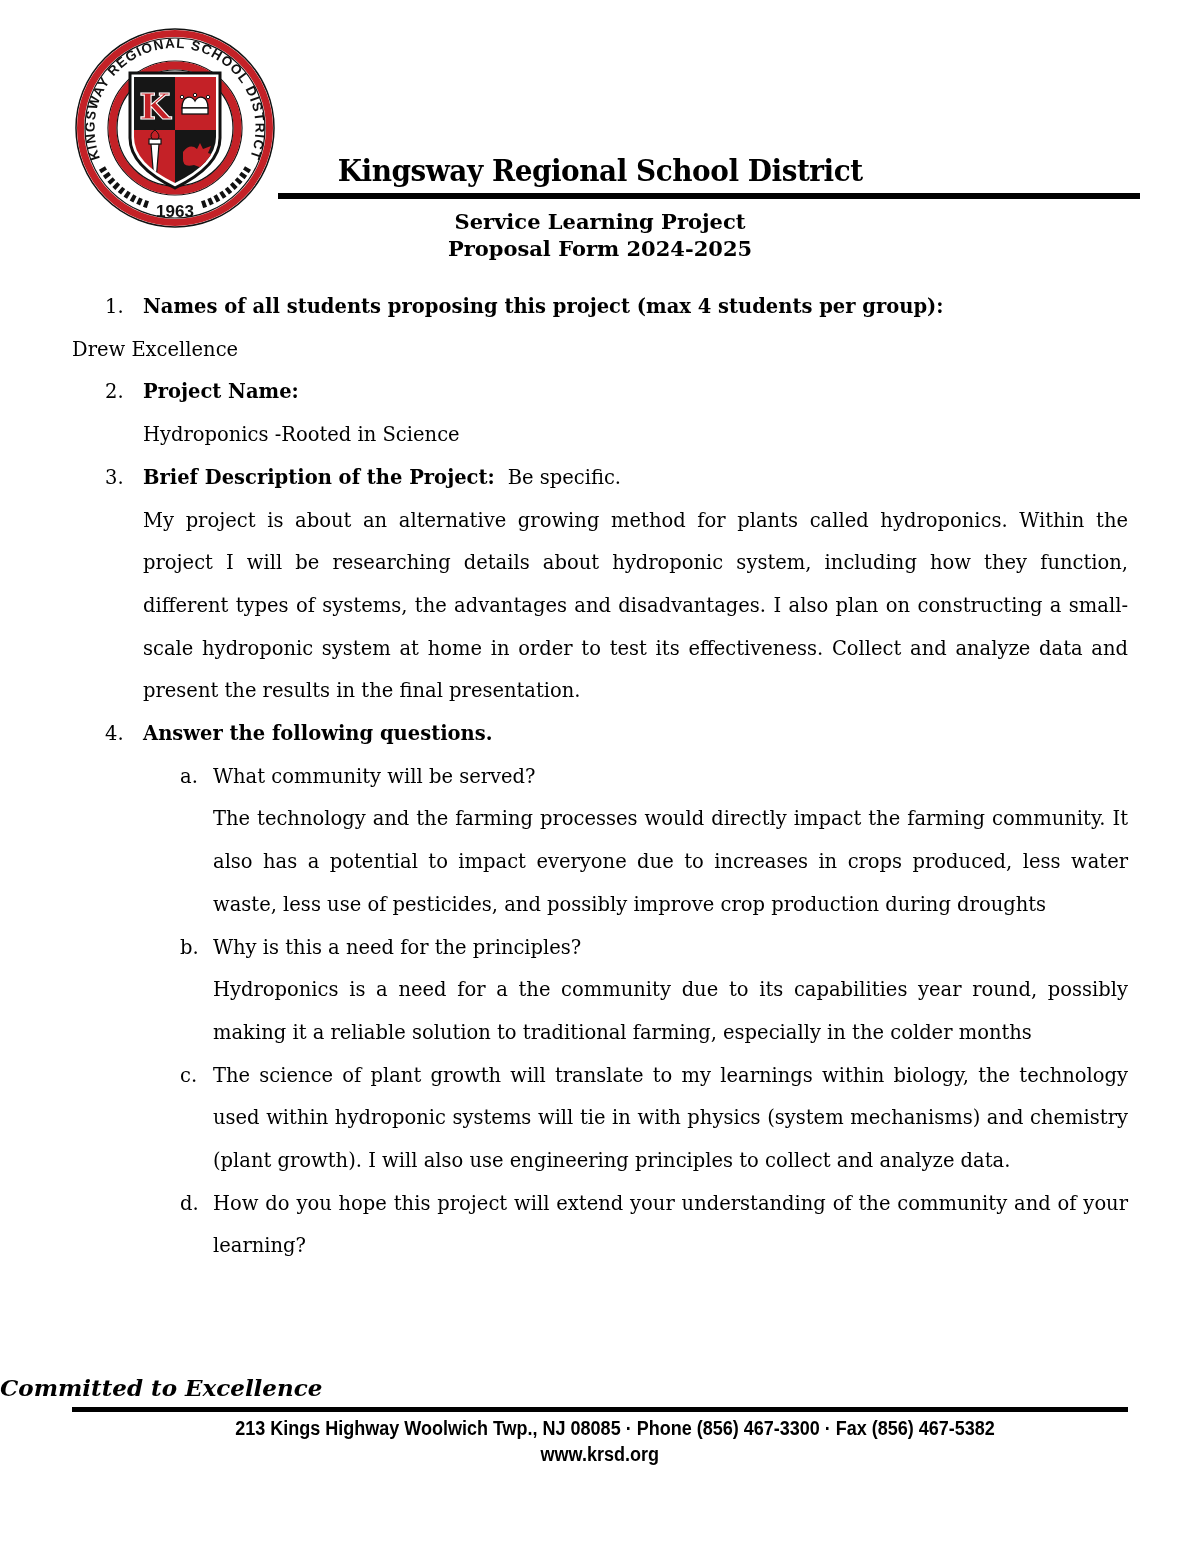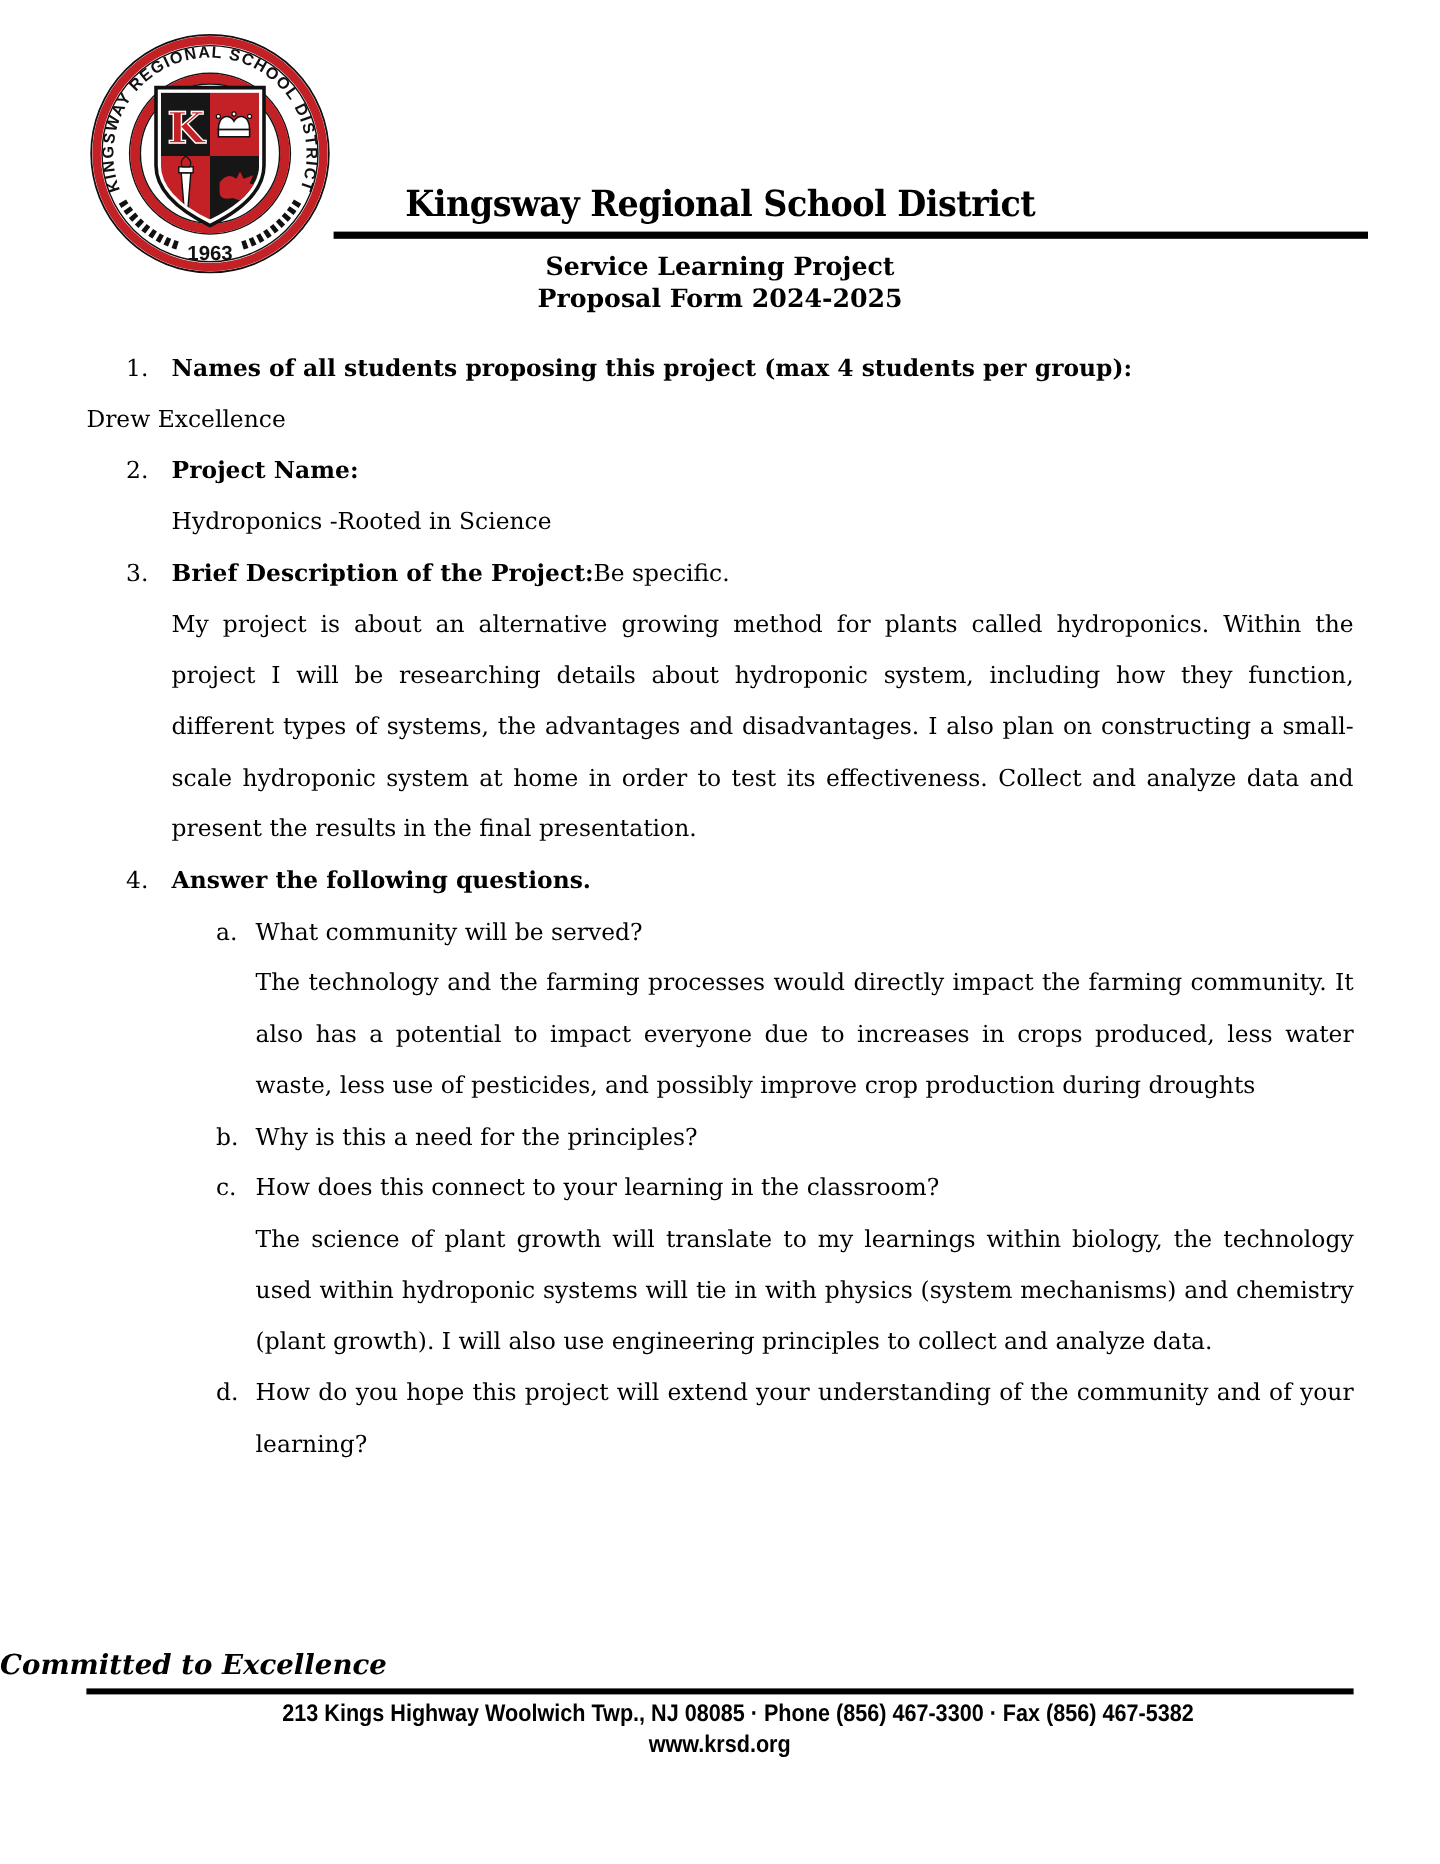--- a/index.html
+++ b/index.html
@@ -53,21 +53,21 @@
     width: 1056px;
     font-size: 19.5px;
     line-height: 42.7px;
   }
   .li { position: relative; }
   .l1 { padding-left: 71px; }
   .l1 .num { position: absolute; left: 33px; }
   .l2 { padding-left: 141px; }
   .l2 .num2 { position: absolute; left: 108px; }
   .b { font-weight: bold; }
-  .note { }
+  .note { margin-left: 13px; }
   .ind1 { padding-left: 71px; }
   .ind2 { padding-left: 141px; }
   .just { text-align: justify; }
 
   
   .motto {
     position: absolute;
     top: 1374px; left: 0; width: 1200px;
     text-align: left;
     font-size: 23px;
@@ -181,23 +181,24 @@
     </div>
 
     <div class="li l2">
       <span class="num2">a.</span><span>What community will be served?</span>
     </div>
     <div class="ind2 just">The technology and the farming processes would directly impact the farming community. It also has a potential to impact everyone due to increases in crops produced, less water waste, less use of pesticides, and possibly improve crop production during droughts</div>
 
     <div class="li l2">
       <span class="num2">b.</span><span>Why is this a need for the principles?</span>
     </div>
+    <div class="ind2 just">Hydroponics is a need for a the community due to its capabilities year round, possibly making it a reliable solution to traditional farming, especially in the colder months</div>
 
     <div class="li l2">
-      <span class="num2">c.</span><span>How does this connect to your learning in the classroom?</span>
+      <span class="num2">c.</span>
     </div>
     <div class="ind2 just">The science of plant growth will translate to my learnings within biology, the technology used within hydroponic systems will tie in with physics (system mechanisms) and chemistry (plant growth). I will also use engineering principles to collect and analyze data.</div>
 
     <div class="li l2 just">
       <span class="num2">d.</span><span>How do you hope this project will extend your understanding of the community and of your learning?</span>
     </div>
 
   </div>
 
   <div class="motto">Committed to Excellence</div>

